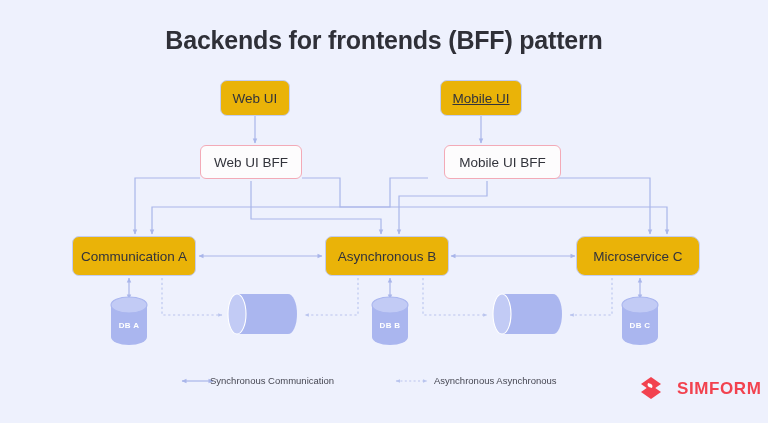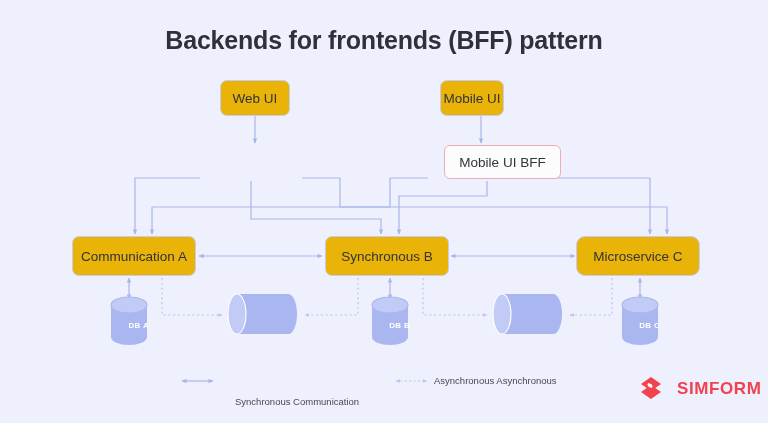--- a/index.html
+++ b/index.html
@@ -56,21 +56,21 @@
     height: 423px;
     pointer-events: none;
   }
   .db-label {
     position: absolute;
     font-size: 8px;
     font-weight: bold;
     color: #ffffff;
     letter-spacing: 0.3px;
     white-space: nowrap;
-    text-align: right;
+    text-align: center;
   }
   .legend-text {
     position: absolute;
     font-size: 9.5px;
     color: #474853;
     white-space: nowrap;
   }
   .logo-text {
     position: absolute;
     font-size: 17px;
@@ -181,40 +181,43 @@
       <path d="M641,384 L651,377 L661,384 L651,391 z" fill="#f2424f"></path>
       <path d="M641,392 L651,385 L661,392 L651,399 z" fill="#f2424f"></path>
       <path d="M646,388 a5,5 0 0 1 10,0 a5,5 0 0 1 -10,0" fill="#eef1fd" opacity="0.0"></path>
       <path d="M648,383 q6,1 4,5 q-6,-1 -4,-5 z" fill="#ffffff"></path>
     </g>
   </svg>
 
   <div class="node" style="left:220px; top:80px; width:70px; height:36px;">
     <span>Web UI</span>
   </div>
-  <div class="node" style="left:440px; top:80px; width:64px; height:36px;">
+  <div class="node" style="left:440px; top:80px; width:82px; height:36px;text-decoration:underline;">
     <span>Mobile UI</span>
   </div>
 
+  <div class="node bff" style="left:200px; top:145px; width:102px; height:34px;">
+    <span>Web UI BFF</span>
+  </div>
   <div class="node bff" style="left:428px; top:145px; width:117px; height:34px;margin-left:16px;">
     <span>Mobile UI BFF</span>
   </div>
 
   <div class="node" style="left:72px; top:236px; width:124px; height:40px;">
     <span>Communication A</span>
   </div>
   <div class="node" style="left:325px; top:236px; width:124px; height:40px;">
-    <span>Synchronous B</span>
+    <span>Asynchronous B</span>
   </div>
   <div class="node" style="left:576px; top:236px; width:124px; height:40px;border-radius:9px;">
     <span>Microservice C</span>
   </div>
 
   <div class="db-label" style="left:109px; top:321px; width:40px;">DB A</div>
   <div class="db-label" style="left:370px; top:321px; width:40px;">DB B</div>
   <div class="db-label" style="left:620px; top:321px; width:40px;">DB C</div>
 
-  <div class="legend-text" style="left:235px; top:375px;margin-top:21px;">Synchronous Communication</div>
+  <div class="legend-text" style="left:210px; top:375px;">Synchronous Communication</div>
   <div class="legend-text" style="left:434px; top:375px;">Asynchronous Asynchronous</div>
 
   <div class="logo-text" style="left:664px; top:379px;margin-left:13px;">SIMFORM</div>
 
 </div>
 
 </body></html>

